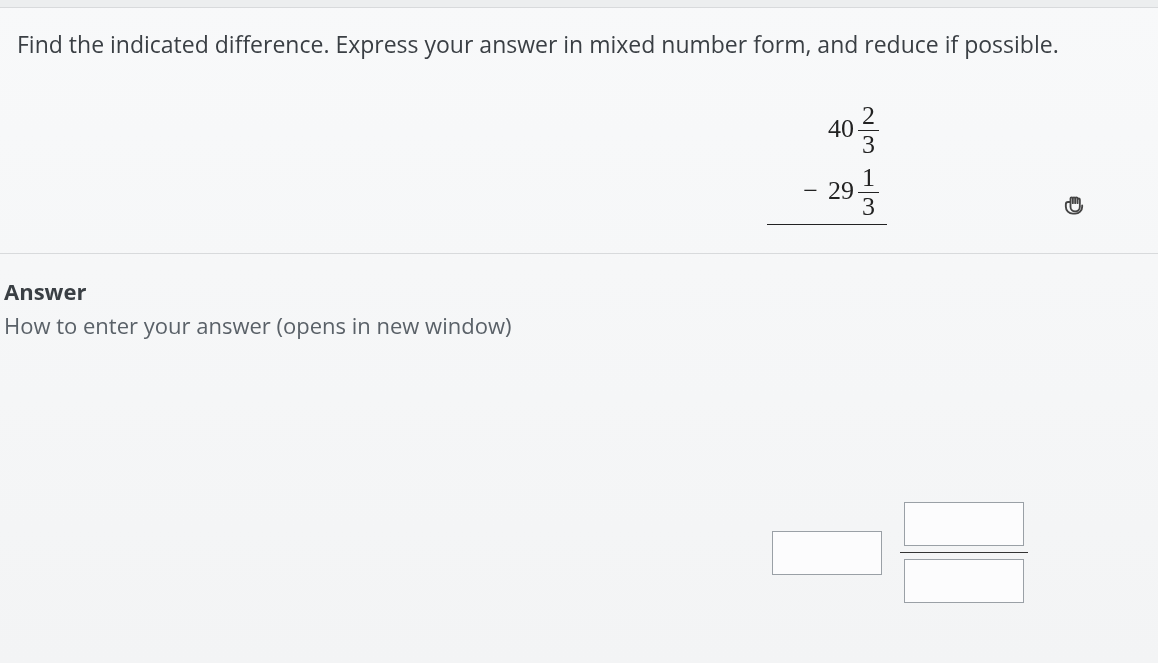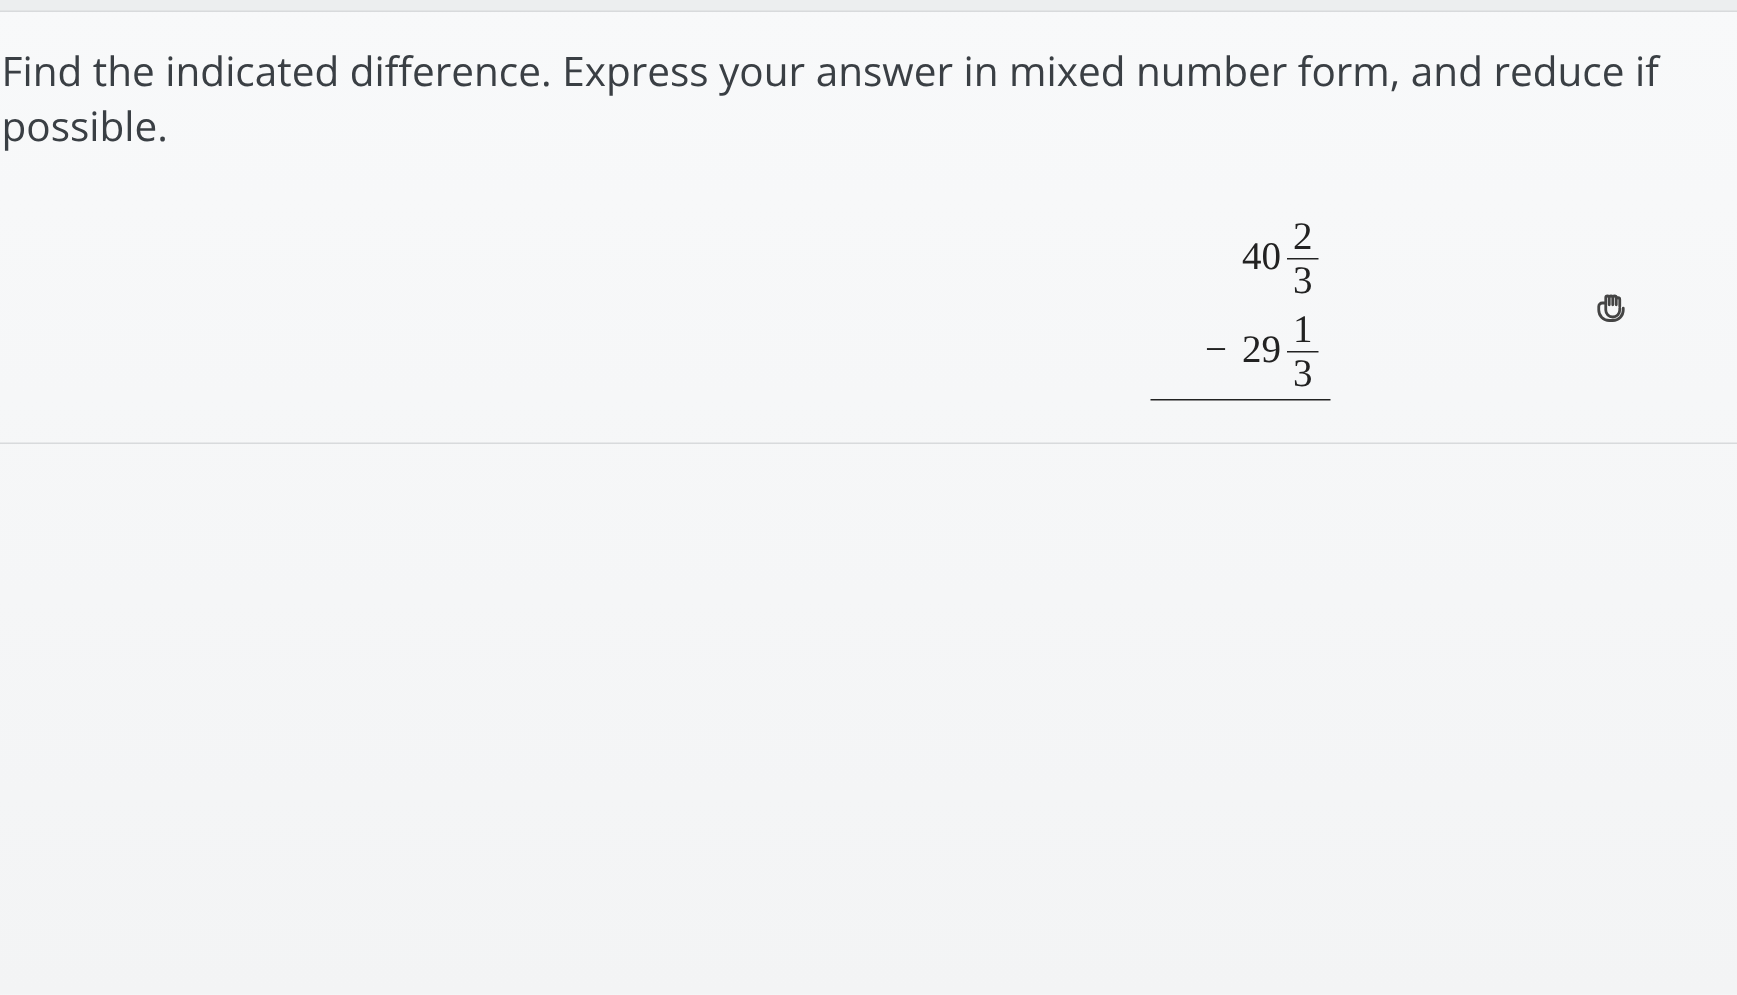--- a/index.html
+++ b/index.html
@@ -22,23 +22,23 @@
   .topbar {
     height: 8px;
     border-bottom: 1px solid #d8dadc;
     background: #eceeef;
   }
   .question-area {
     padding: 20px 0 28px 0;
     border-bottom: 1px solid #d8dadc;
   }
   .question-text {
-    font-size: 27px;
+    font-size: 23px;
     color: #3a3f44;
-    padding: 0 1px;
+    padding: 0 17px;
   }
   .math-block {
     margin: 38px auto 0 auto;
     width: 180px;
     position: relative;
     left: 250px;
     font-family: "Cambria Math", "Times New Roman", serif;
     font-size: 26px;
     color: #222;
   }
@@ -164,17 +164,30 @@
         <span class="frac">
           <span class="num">1</span>
           <span class="bar"></span>
           <span class="den">3</span>
         </span>
       </div>
       <div class="hline"></div>
     </div>
   </div>
 
+  <div class="answer-area">
+    <div class="answer-heading">Answer</div>
+    <div class="answer-link">How to enter your answer (opens in new window)</div>
+
+    <div class="input-block">
+      <input class="input-whole" type="text" value="" style="">
+      <div class="input-frac">
+        <input class="input-num" type="text" value="" style="">
+        <div class="fbar"></div>
+        <input class="input-den" type="text" value="" style="">
+      </div>
+    </div>
+  </div>
 
   <svg class="cursor-icon" viewBox="0 0 24 24" fill="none" stroke="currentColor" stroke-width="1.6">
     <path d="M9 3 v7 a4 4 0 0 0 8 0 v-1 M9 6 h-2 a2 2 0 0 0 -2 2 v2 a6 6 0 0 0 6 6 h2 a6 6 0 0 0 6-6 v-1 M9 3 a1 1 0 0 1 2 0 v4 M11 3 a1 1 0 0 1 2 0 v4 M13 3 a1 1 0 0 1 2 0 v4 M15 4 a1 1 0 0 1 2 0 v4" stroke-linecap="round" stroke-linejoin="round"></path>
   </svg>
 </div>
 
 </body></html>

